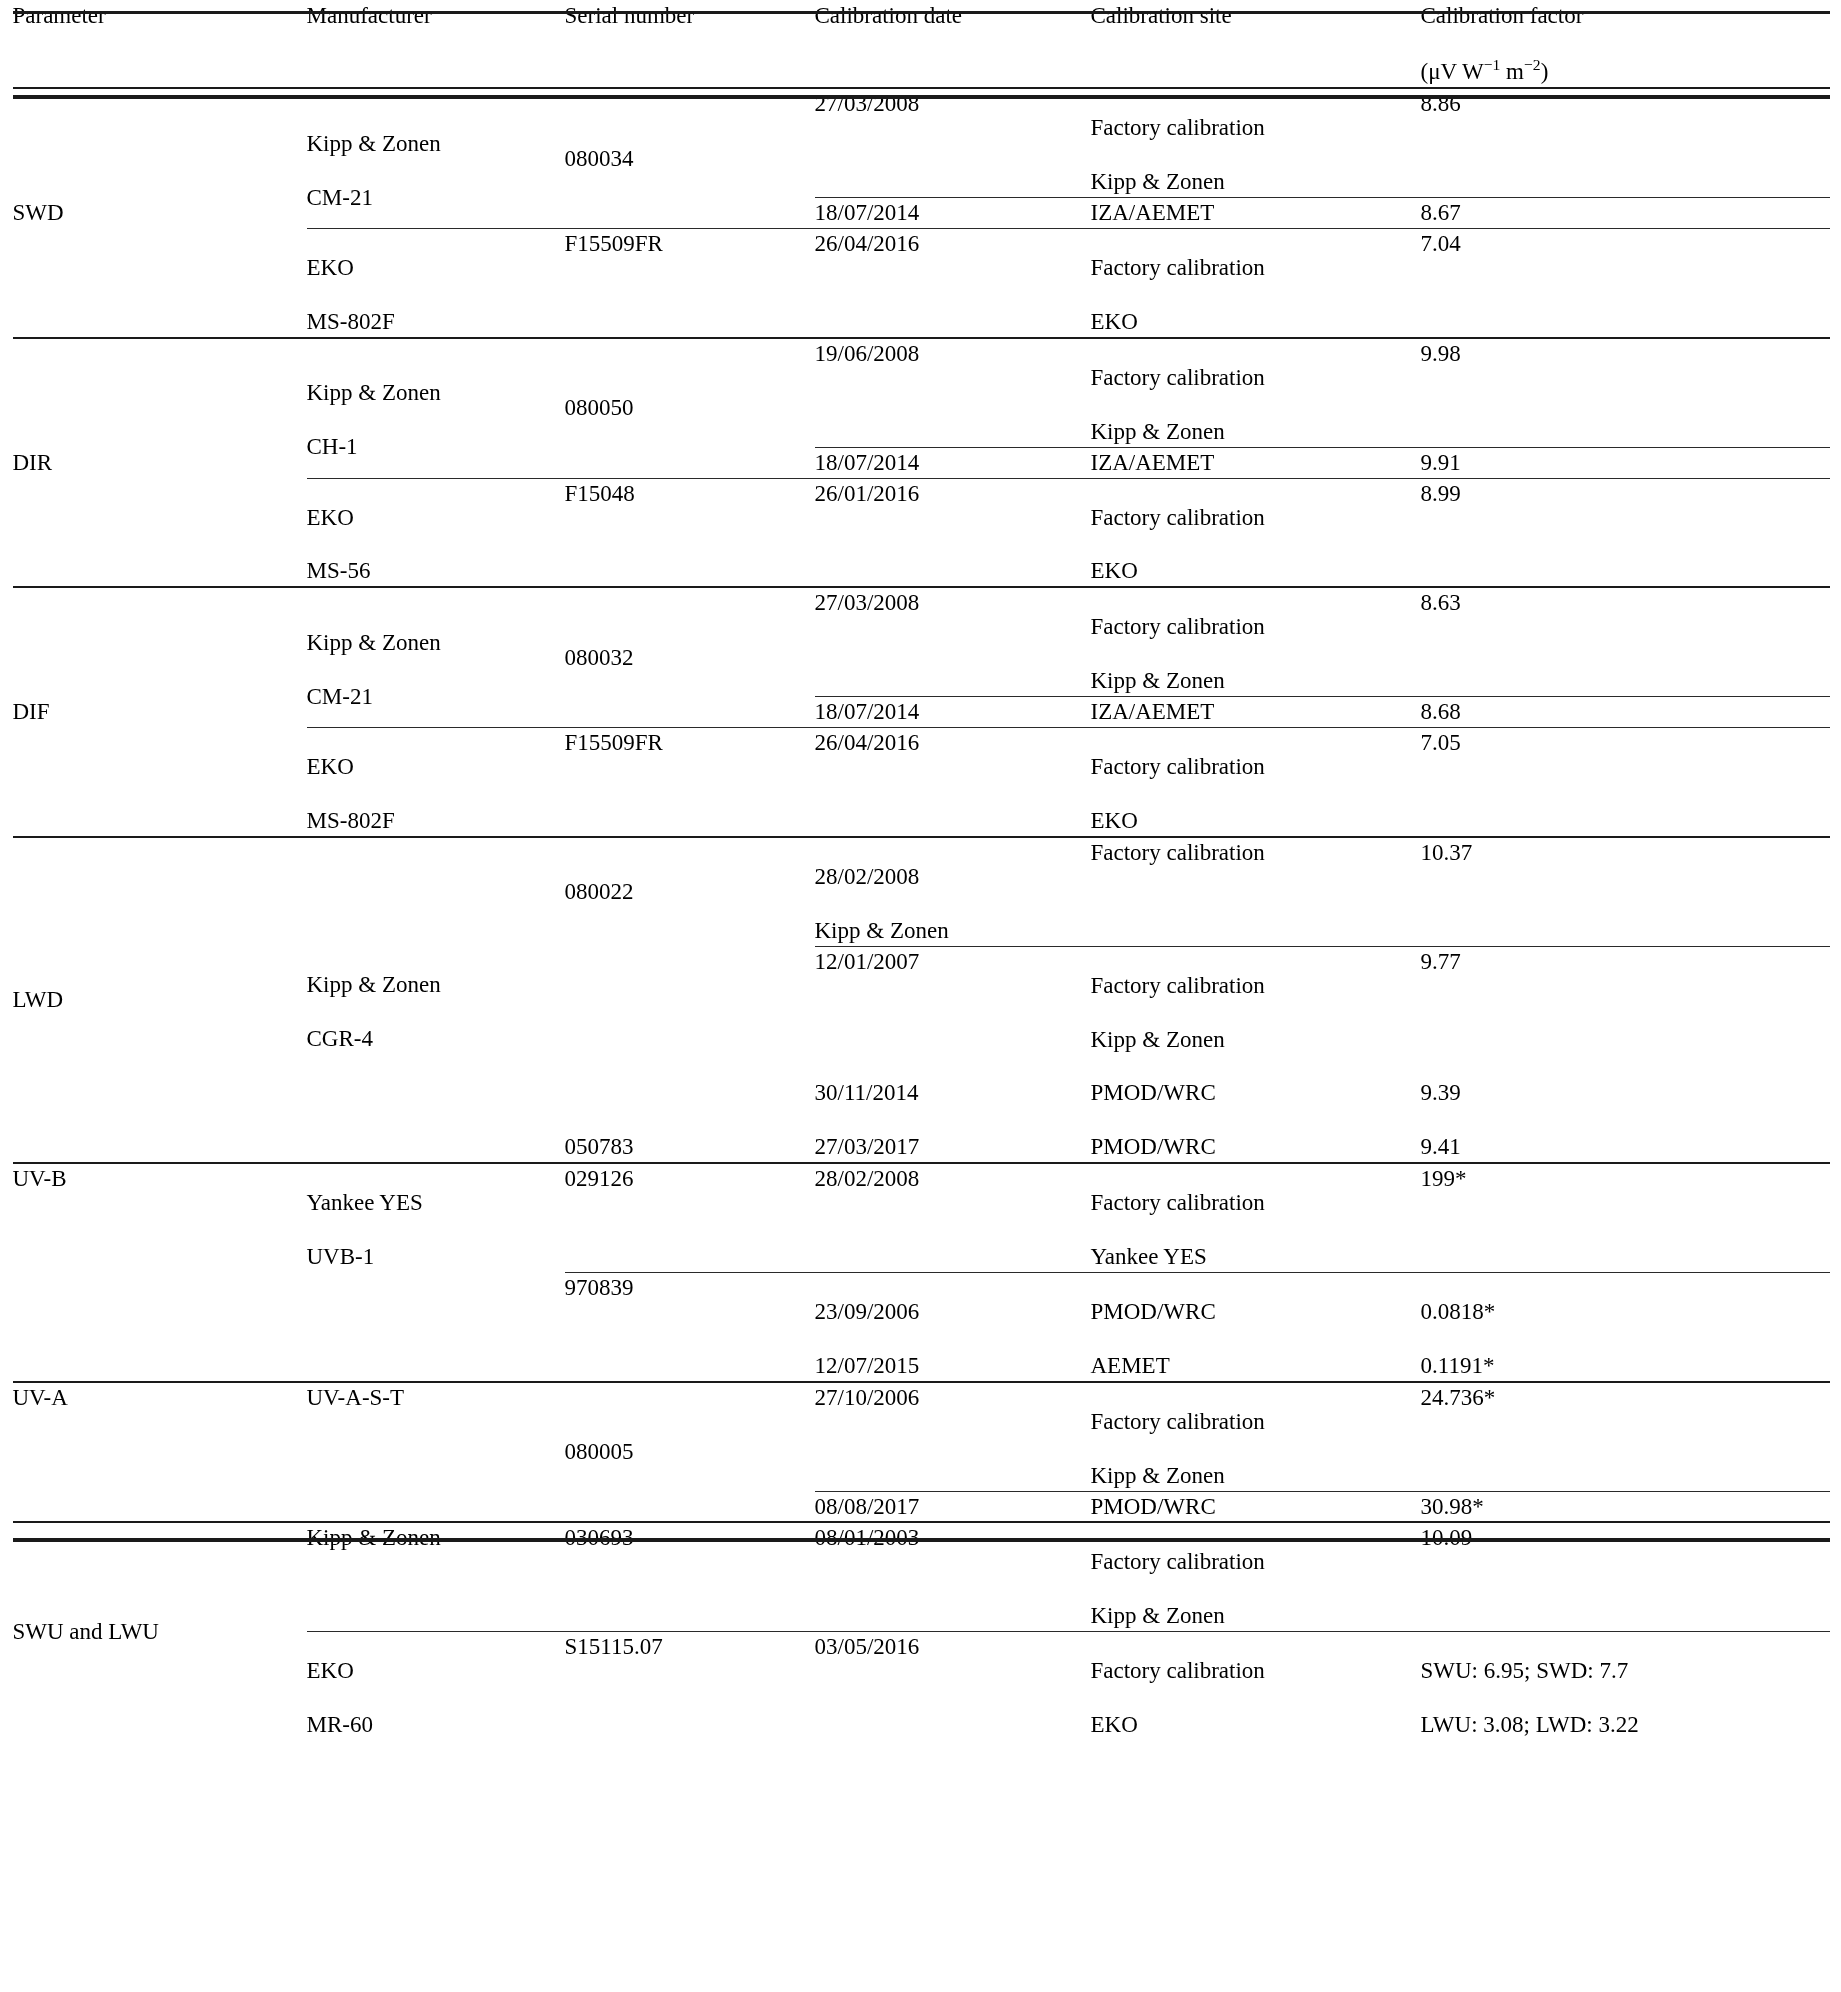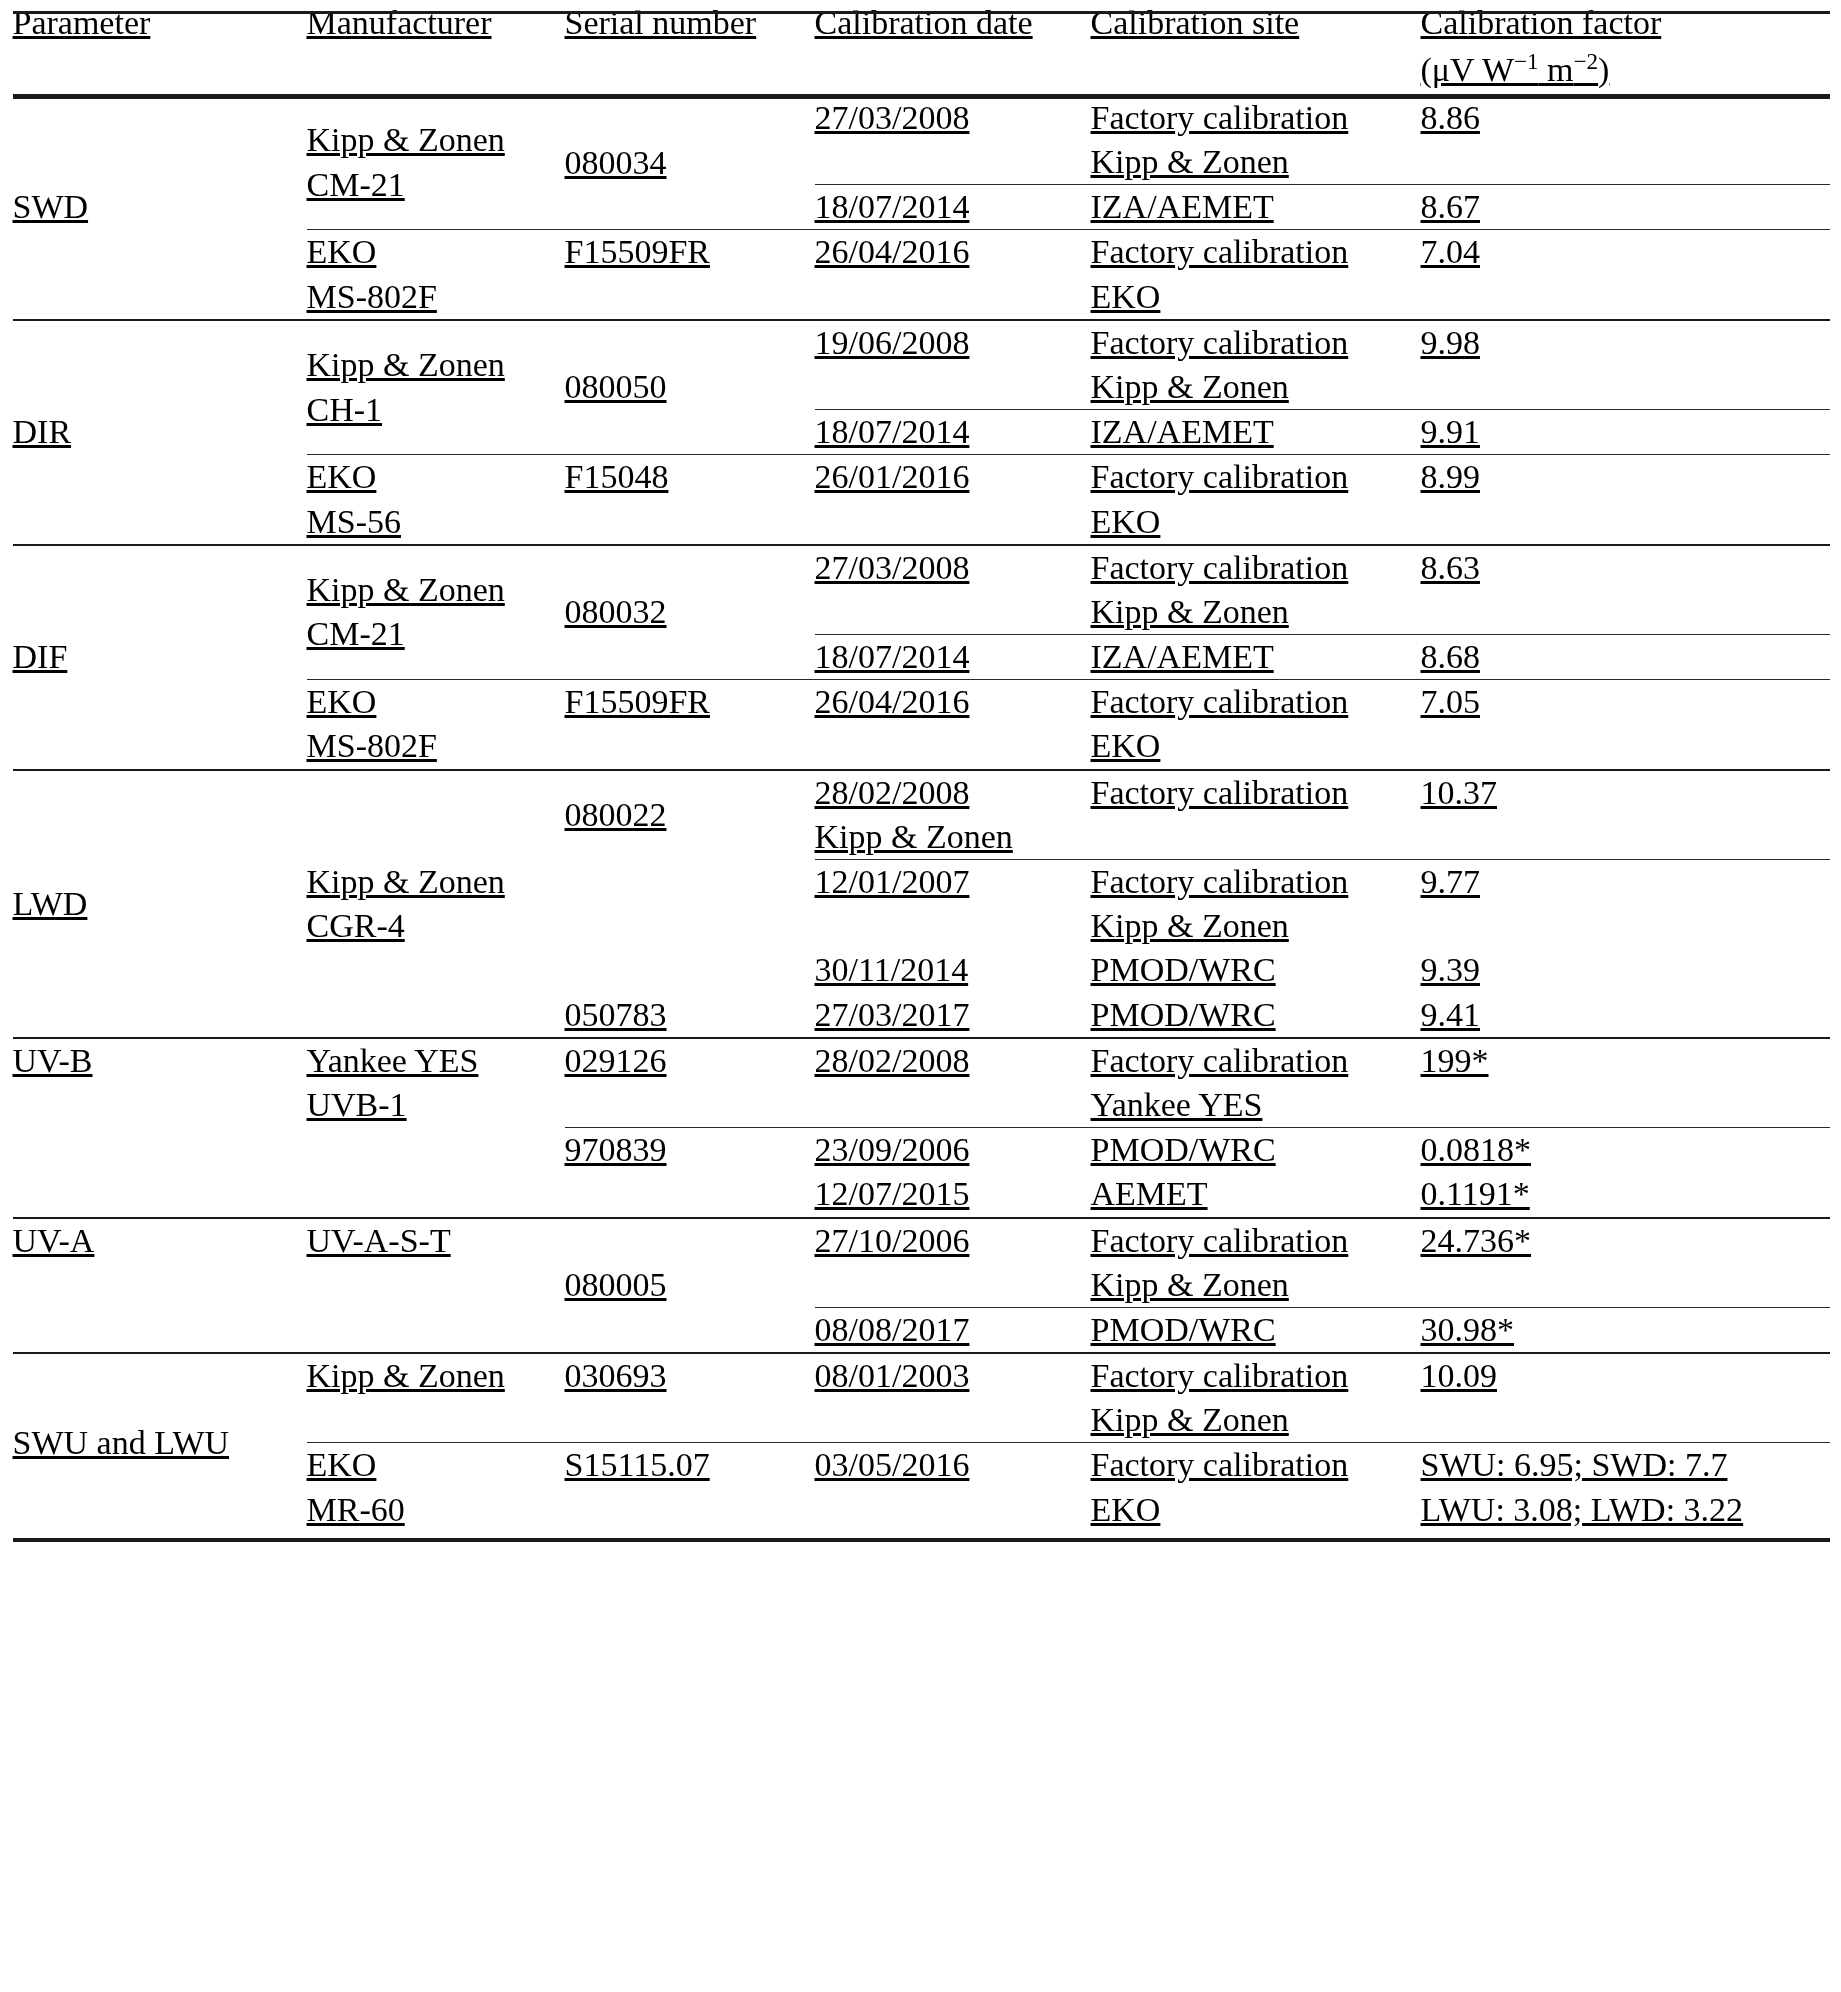--- a/index.html
+++ b/index.html
@@ -18,23 +18,22 @@
     position: relative;
     width: 1842px;
     height: 1993px;
     box-sizing: border-box;
   }
   table.cal-table {
     border-collapse: collapse;
     width: 1817px;
     margin-left: 12.5px;
     table-layout: fixed;
-    font-size: 34px;
+    font-size: 23px;
     line-height: 1.30;
-    text-decoration: underline;
   }
   
   col.c-param { width: 294px; }
   col.c-manuf { width: 258px; }
   col.c-serial { width: 250px; }
   col.c-date   { width: 276px; }
   col.c-site   { width: 330px; }
   col.c-factor { width: 409px; }
 
   table.cal-table td,
@@ -75,21 +74,21 @@
   .hdr-cell {
     padding: 23px 12.5px 19.6px 0;
     line-height: 1.38;
   }
   .unit sup {
     font-size: 0.68em;
     vertical-align: super;
     line-height: 0;
   }
   .nowrap { white-space: nowrap; }
-  .line2 { display: block; }
+  .line2 { display: block; margin-top: 24px; }
 </style>
 </head>
 <body>
 
 <div class="table-wrap">
 
   <table class="cal-table">
     <colgroup>
       <col class="c-param">
         <col class="c-manuf">

